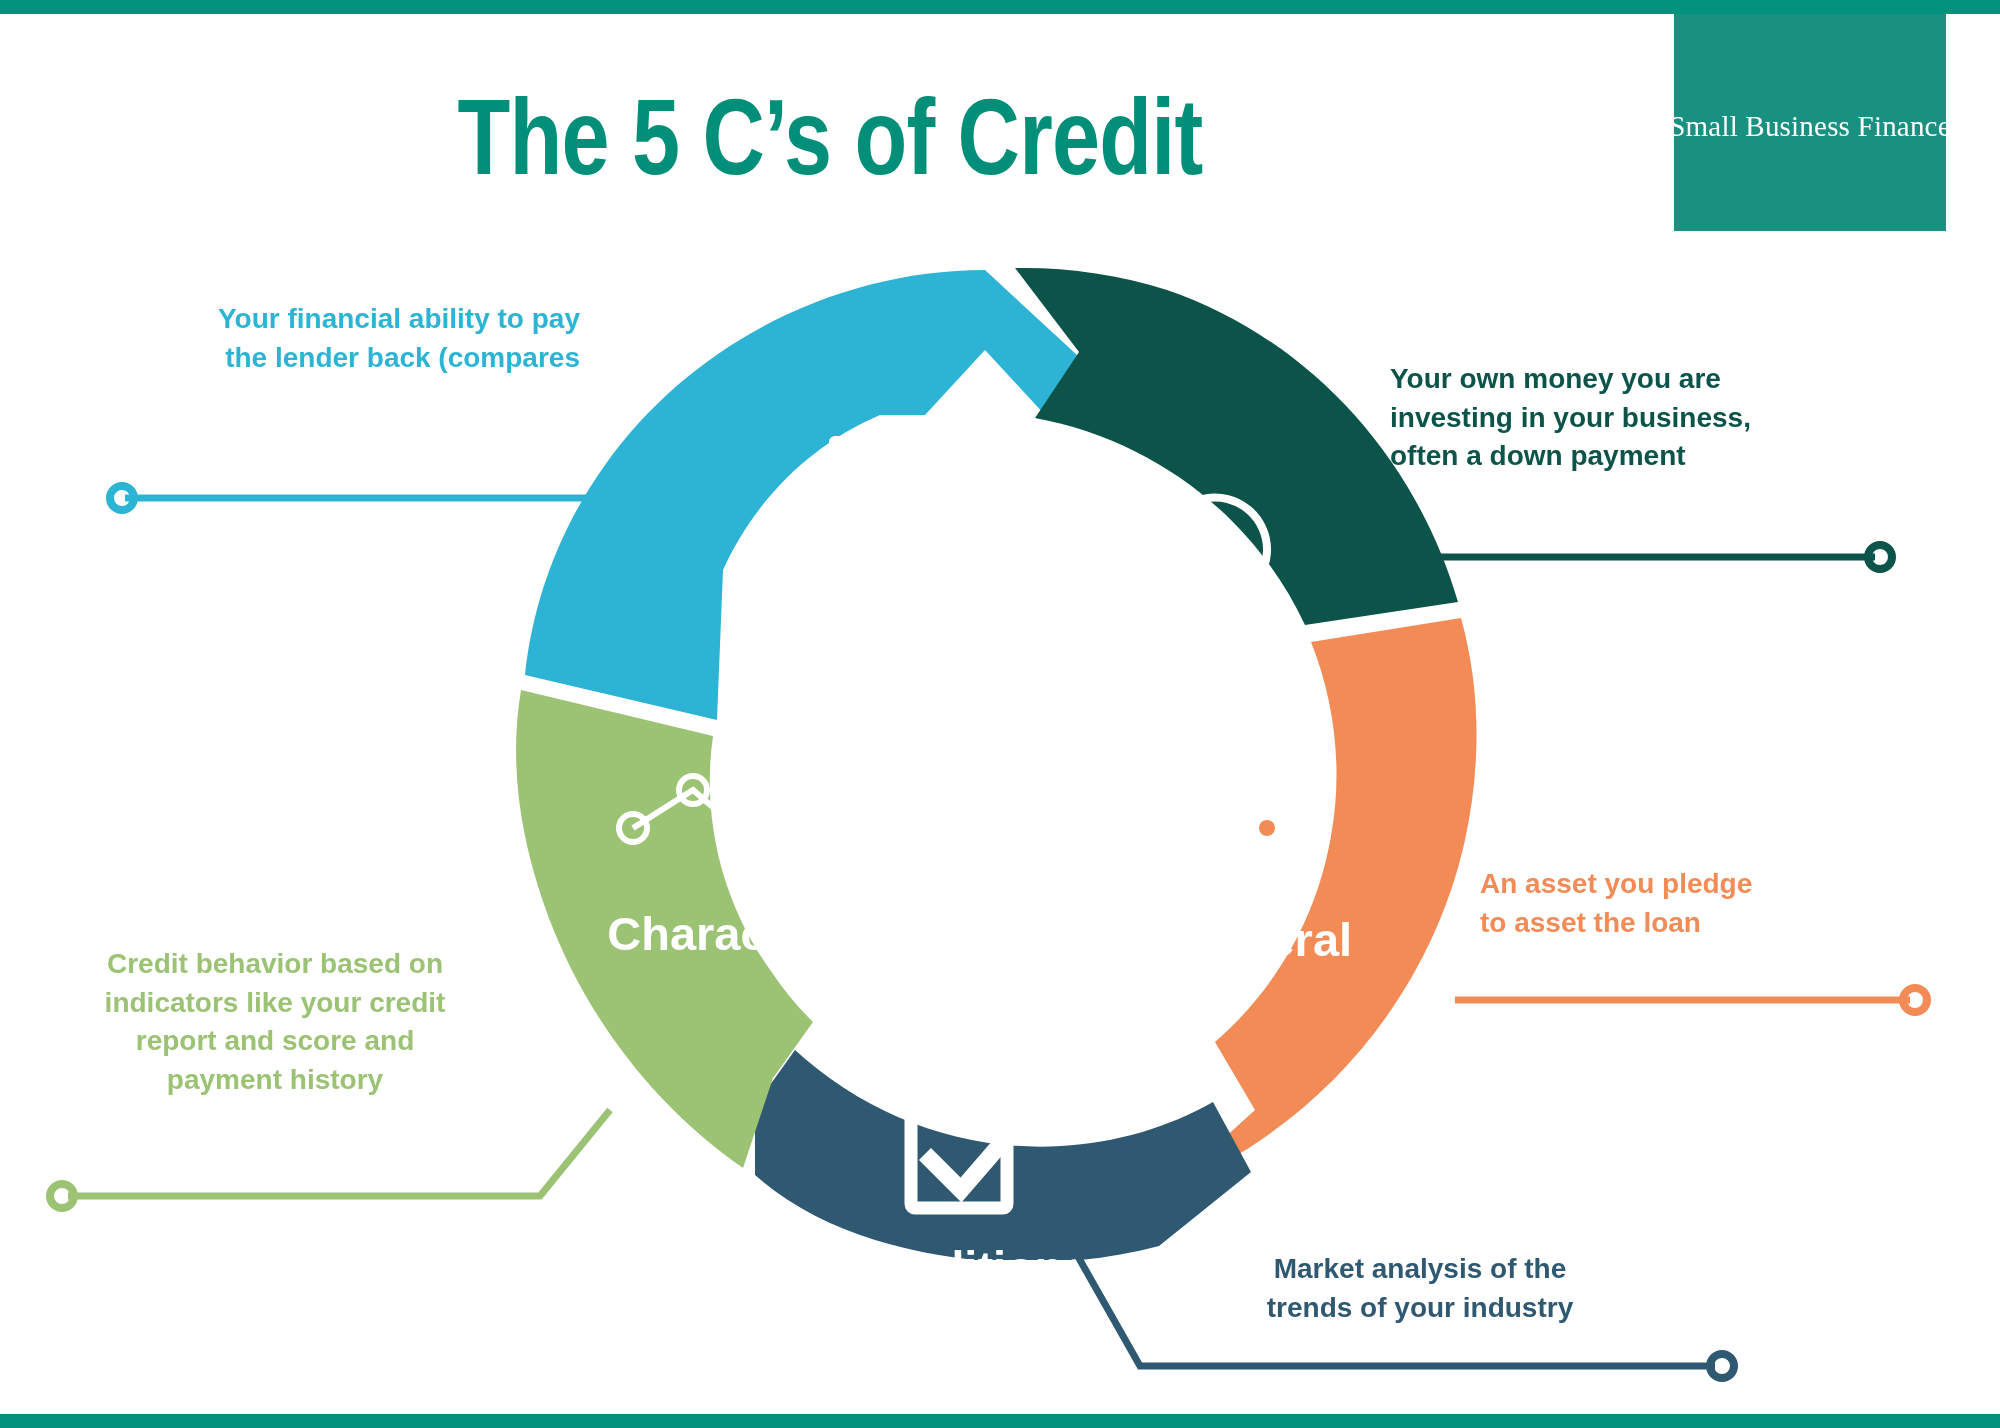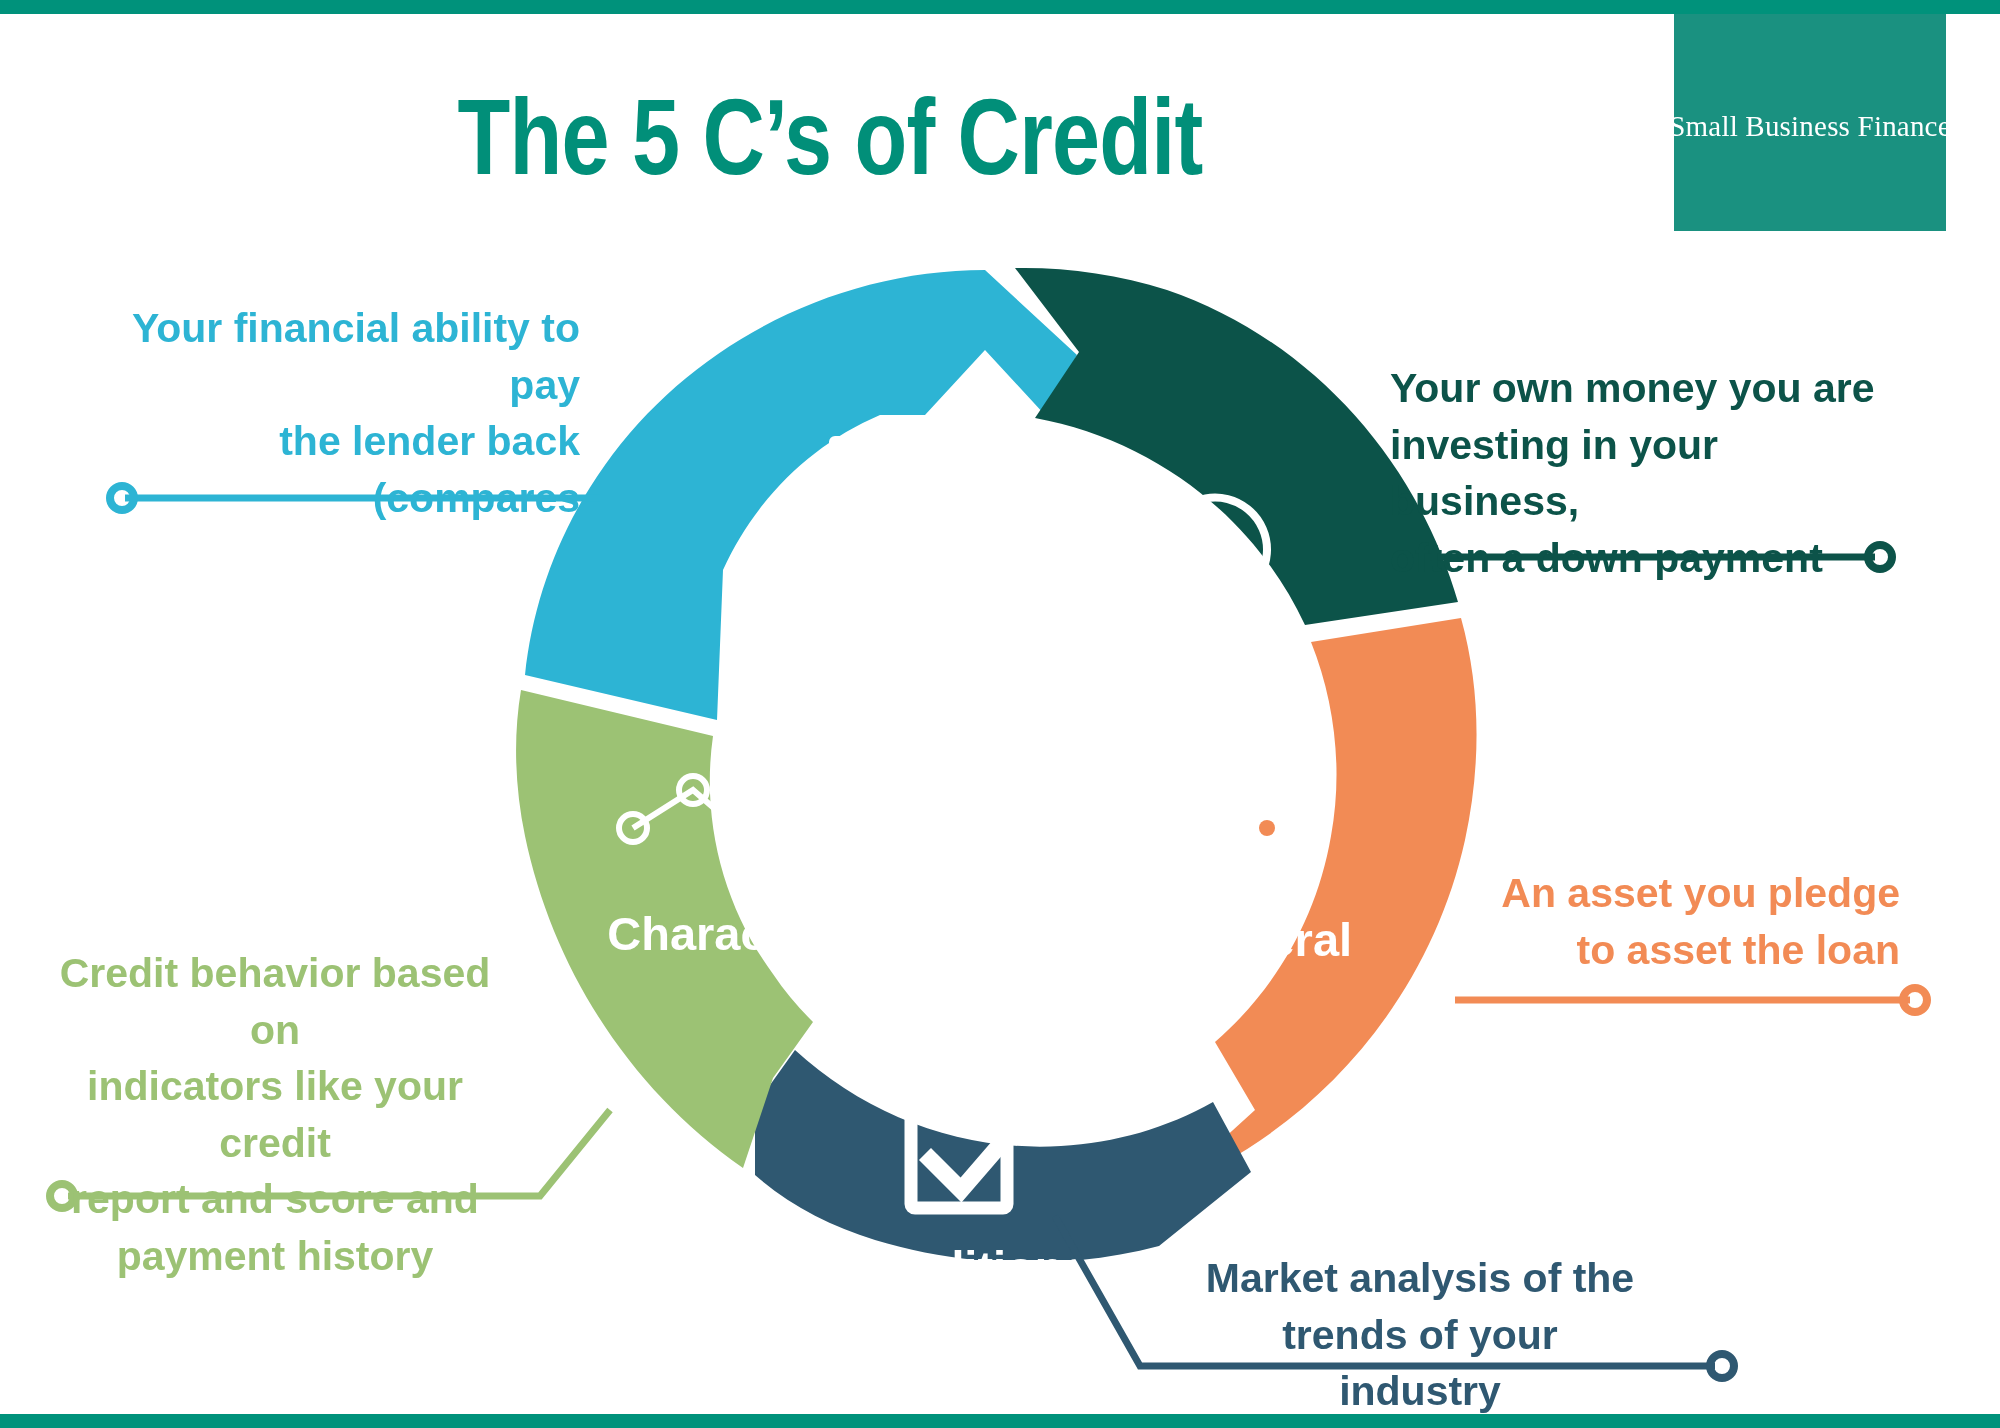--- a/index.html
+++ b/index.html
@@ -37,25 +37,25 @@
   .wheel { position:absolute; left:455px; top:250px; width:1060px; height:1010px; }
   .wheel svg { display:block; width:100%; height:100%; }
 
   .seg-label {
     fill:#ffffff; font-family:"Liberation Sans", sans-serif;
     font-weight:bold; font-size:47px; text-anchor:middle;
   }
 
   .cap {
     position:absolute; font-family:"Liberation Sans", sans-serif;
-    font-size:41px; font-weight:bold; line-height:1.38;
+    font-size:28px; font-weight:bold; line-height:1.38;
   }
   .cap-capacity   { left:80px;  top:300px;  width:500px; text-align:right; color:#2DB4D4; }
   .cap-capital    { left:1390px;top:360px;  width:500px; color:#0C5349; }
-  .cap-collateral { left:1480px;top:865px;  width:420px; text-align:right; color:#F28B55; }
+  .cap-collateral { left:1480px;top:865px;  width:420px; text-align:left; color:#F28B55; }
   .cap-conditions { left:1200px;top:1250px; width:440px; text-align:center; color:#2F5871; }
   .cap-character  { left:50px;  top:945px;  width:450px; text-align:center; color:#9CC274; }
 
   .connectors { position:absolute; left:0; top:0; width:2000px; height:1428px; pointer-events:none; }
 </style>
 </head>
 <body>
 
 <div class="bar-top"></div>
 <div class="bar-bottom"></div>

